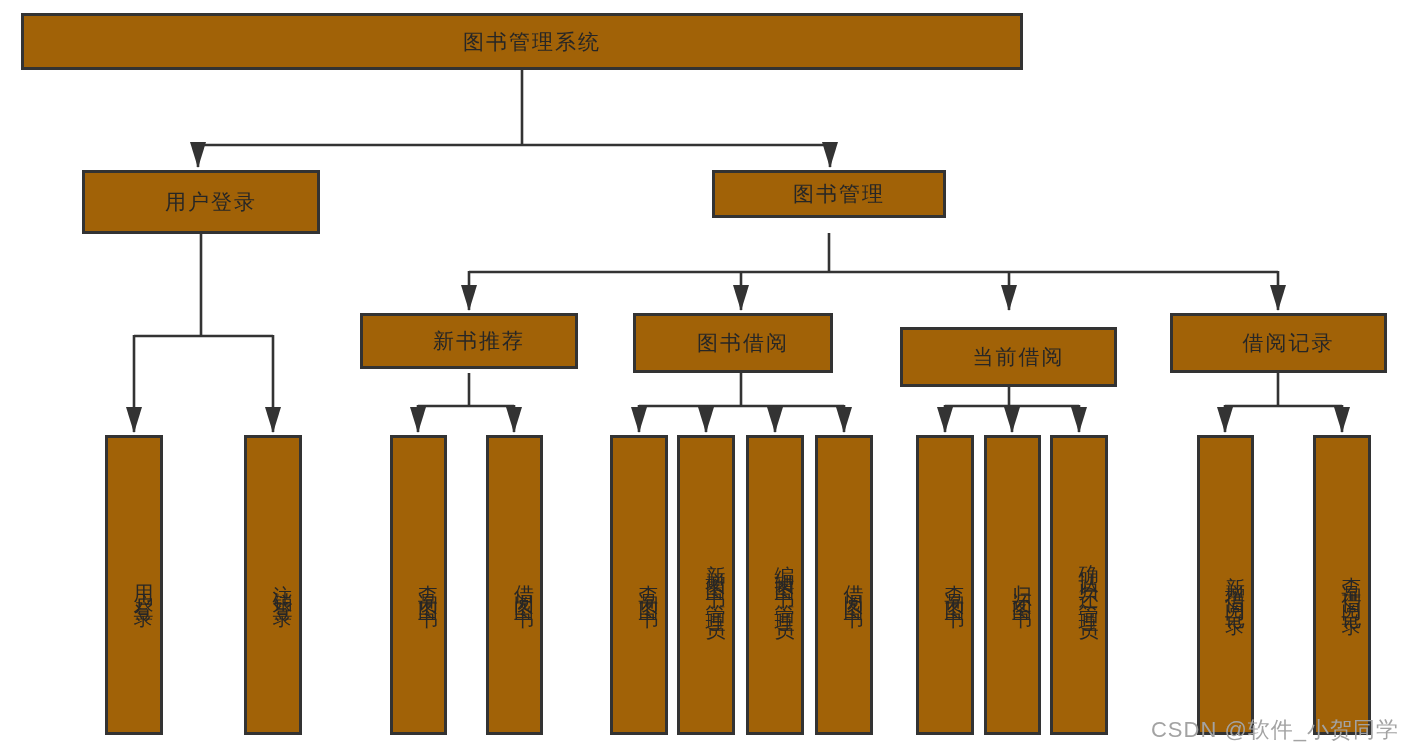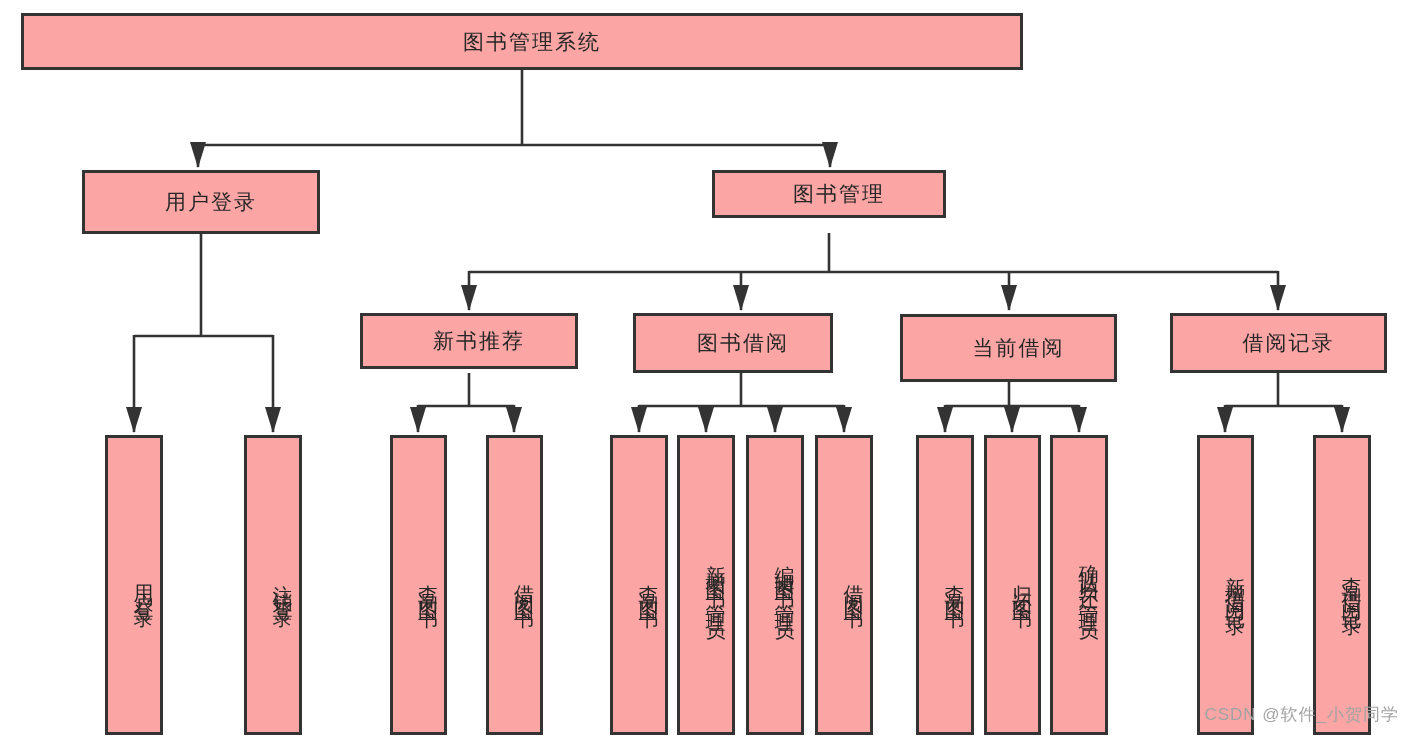--- a/index.html
+++ b/index.html
@@ -7,21 +7,21 @@
     position:relative;
     width:1405px;height:747px;
     background:#ffffff;
     font-family:"Liberation Sans","DejaVu Sans",sans-serif;
     overflow:hidden;
   }
   #connectors{position:absolute;left:0;top:0;z-index:1;}
   .node{
     position:absolute;
     box-sizing:border-box;
-    background:#fca5a5;
+    background:#a16207;
     border:3px solid #333333;
     display:flex;
     align-items:center;
     justify-content:center;
     z-index:2;
     color:#262626;
     padding-left:20px;
   }
   .node.h span{
     font-size:21px;
@@ -33,23 +33,23 @@
     writing-mode:vertical-rl;
     text-orientation:mixed;
     font-size:20px;
     letter-spacing:8px;
     line-height:1;
     color:#262626;
   }
   #watermark{
     position:absolute;
     right:6px;
-    bottom:21px;
+    bottom:2px;
     z-index:3;
-    font-size:17px;
+    font-size:22px;
     color:#a3a3a3;
     letter-spacing:1px;
     white-space:nowrap;
   }
 </style>
 </head>
 <body>
 
 <div id="stage">
 
@@ -113,21 +113,21 @@
   <div class="node h" style="left:712px;top:170px;width:234px;height:48px">
     <span>图书管理</span>
   </div>
 
   <div class="node h" style="left:360px;top:313px;width:218px;height:56px">
     <span>新书推荐</span>
   </div>
   <div class="node h" style="left:633px;top:313px;width:200px;height:60px">
     <span>图书借阅</span>
   </div>
-  <div class="node h" style="left:900px;top:314px;width:217px;height:68px">
+  <div class="node h" style="left:900px;top:327px;width:217px;height:60px">
     <span>当前借阅</span>
   </div>
   <div class="node h" style="left:1170px;top:313px;width:217px;height:60px">
     <span>借阅记录</span>
   </div>
 
   <div class="node v" style="left:105px;top:435px;width:58px;height:300px">
     <span>用户登录</span>
   </div>
   <div class="node v" style="left:244px;top:435px;width:58px;height:300px">

